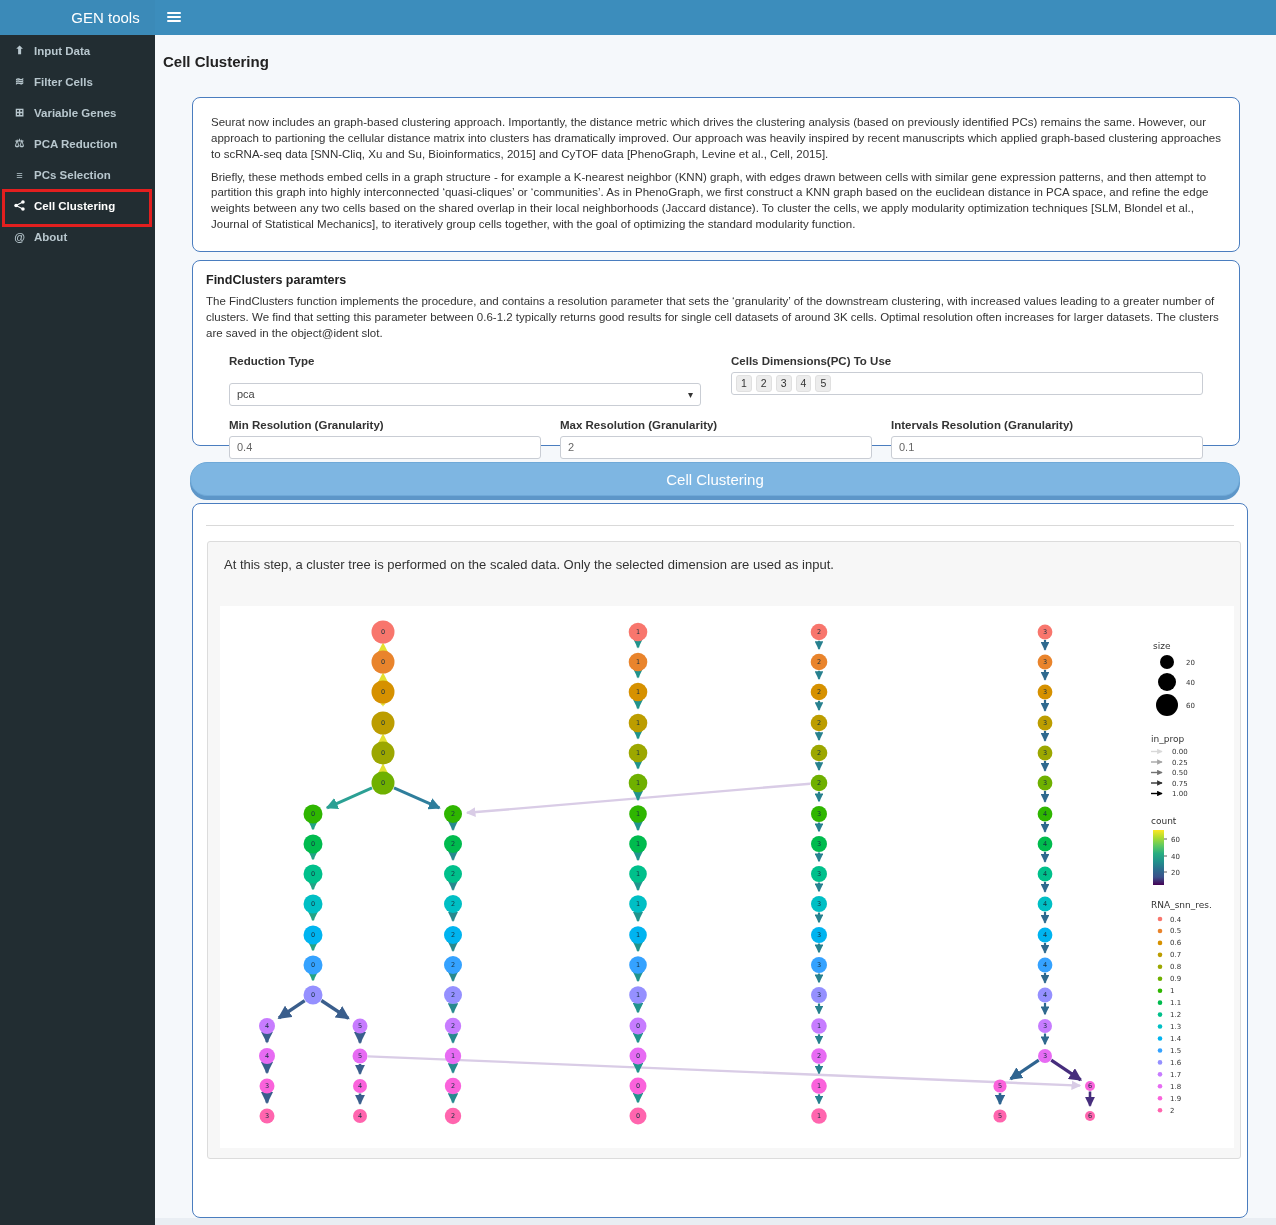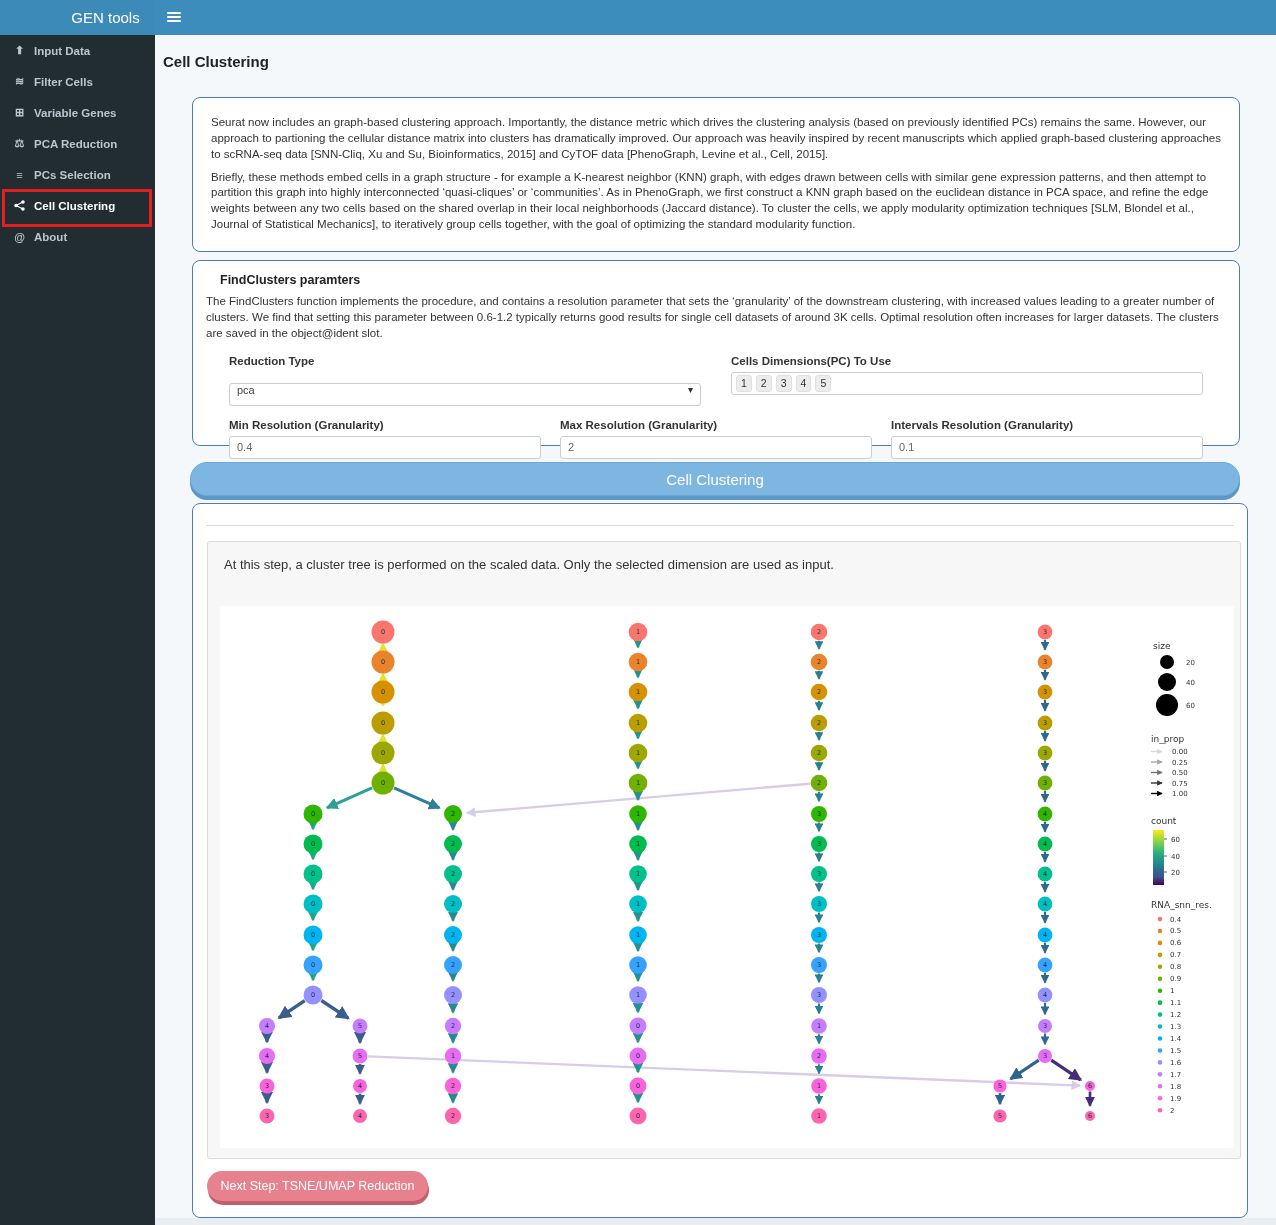--- a/index.html
+++ b/index.html
@@ -31,33 +31,33 @@
   
   .content{position:absolute;left:155px;top:35px;right:0;bottom:7px;background:#f5f8fb;}
   .page-title{position:absolute;left:8px;top:18px;font-size:15px;font-weight:700;color:#222;margin:0;}
   .bluebox{
     position:absolute;background:#fff;border:1.5px solid #4a7dbf;border-radius:8px;
     box-sizing:border-box;
   }
   #box-intro{left:37px;top:62px;width:1048px;height:155px;padding:10px 18px;}
   #box-intro p{font-size:11.5px;line-height:1.38;color:#333;margin:7px 0;}
   #box-params{left:37px;top:225px;width:1048px;height:186px;padding:12px 13px;}
-  .box-title{font-size:12.5px;font-weight:700;color:#222;margin:0 0 7px 14px;}
+  .box-title{font-size:12.5px;font-weight:700;color:#222;margin:0 0 7px 0;}
   .box-desc{font-size:11.5px;line-height:1.38;color:#333;margin:0;}
   .form-row{display:flex;margin:13px 23px 0 23px;}
   .form-col1{width:472px;}
   .form-col2{flex:1;margin-left:30px;}
   .form-row2{justify-content:space-between;}
   .form-col3{width:312px;}
   .form-label{font-size:11.5px;font-weight:700;color:#333;margin-bottom:5px;}
   .text-input,.select-box,.chips-box{
     width:100%;height:23px;box-sizing:border-box;background:#fff;border:1px solid #c9cdd4;
     border-radius:3px;font-size:11px;color:#666;padding:0 7px;outline:none;
   }
-  .select-box{display:flex;align-items:flex-start;justify-content:space-between;cursor:pointer;color:#444;margin-top:16px;}
+  .select-box{display:flex;align-items:center;justify-content:space-between;cursor:pointer;color:#444;margin-top:16px;}
   .caret{font-size:10px;color:#333;}
   .chips-box{display:flex;align-items:center;padding:0 4px;gap:4px;}
   .chip{
     background:#ececec;border:1px solid #e0e0e0;border-radius:3px;color:#333;
     font-size:10.5px;line-height:15px;padding:0 4px;display:inline-block;
   }
   .run-btn{
     position:absolute;left:35px;top:427px;width:1050px;height:34px;background:#7eb6e2;
     border:1px solid #6fa9d8;border-radius:17px;color:#fff;font-size:15px;text-align:center;
     line-height:33px;cursor:pointer;box-shadow:0 4px 0 #5d96c8;box-sizing:border-box;
@@ -558,15 +558,14 @@
             <text x="950" y="470.85" font-size="7" fill="#333" font-family="&quot;DejaVu Sans&quot;,sans-serif">1.7</text>
             <circle cx="940" cy="480.29999999999995" r="2.3" fill="#E76BF3"></circle>
             <text x="950" y="482.79999999999995" font-size="7" fill="#333" font-family="&quot;DejaVu Sans&quot;,sans-serif">1.8</text>
             <circle cx="940" cy="492.25" r="2.3" fill="#FA62DB"></circle>
             <text x="950" y="494.75" font-size="7" fill="#333" font-family="&quot;DejaVu Sans&quot;,sans-serif">1.9</text>
             <circle cx="940" cy="504.2" r="2.3" fill="#FF65AE"></circle>
             <text x="950" y="506.7" font-size="7" fill="#333" font-family="&quot;DejaVu Sans&quot;,sans-serif">2</text>
           </svg>
       </div>
     </div>
-    <button class="next-btn">Next Step: TSNE/UMAP Reduction</button>
   </div>
 </div>
 
 </body></html>

